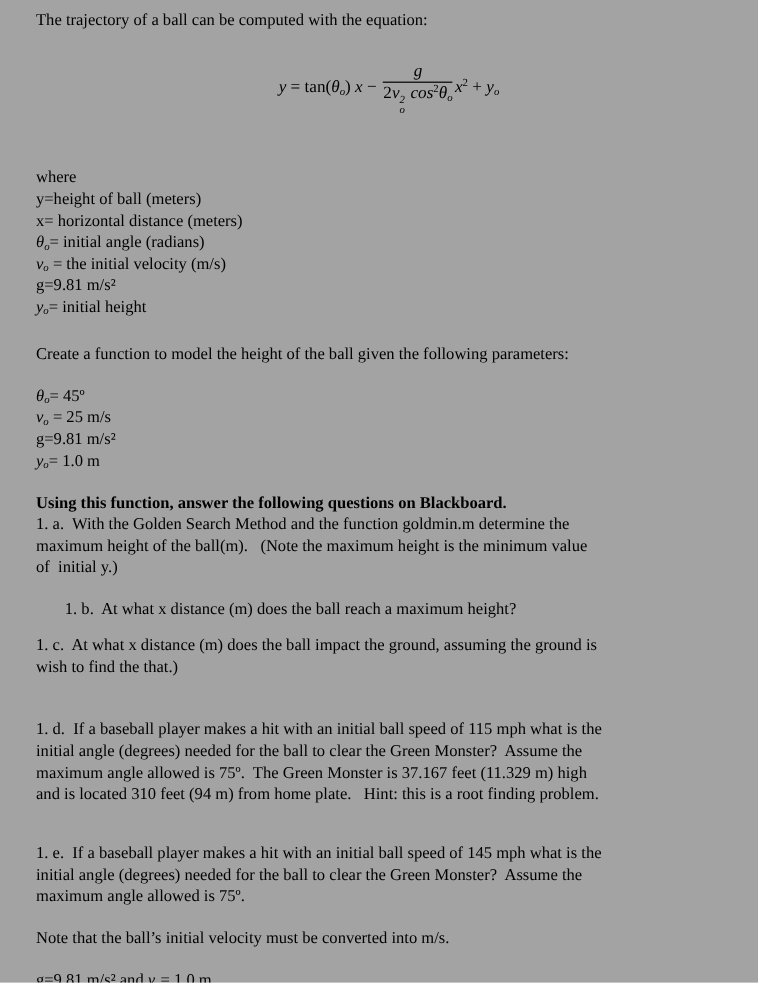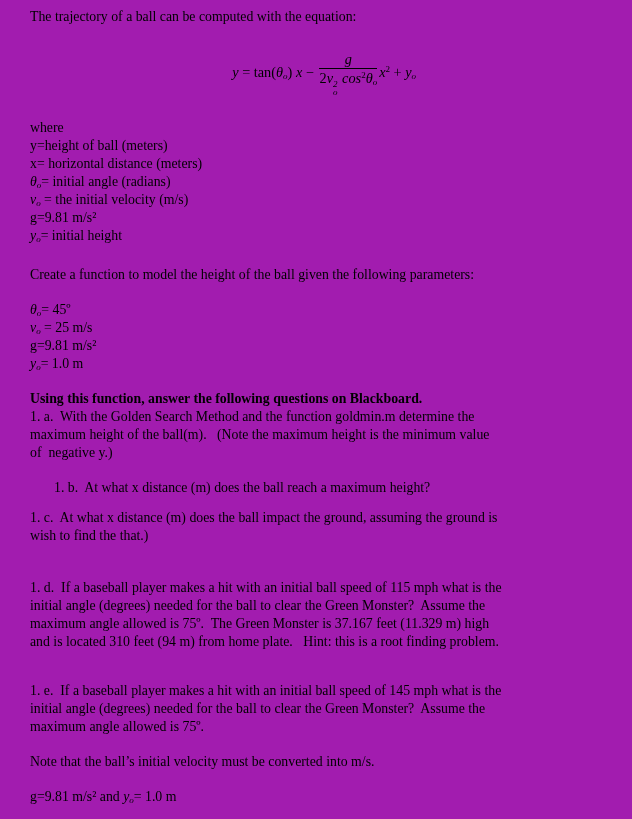--- a/index.html
+++ b/index.html
@@ -2,21 +2,21 @@
 <html><head>
 <meta charset="utf-8">
 <style>
   html, body { margin: 0; padding: 0; background: #ffffff; }
   .page {
     position: relative;
     width: 632px;
     height: 819px;
     box-sizing: border-box;
     padding: 8px 28px 0 30px;
-    background: #a21caf;
+    background: #a3a3a3;
     color: #000000;
     font-family: "Liberation Serif", "DejaVu Serif", serif;
     font-size: 13.8px;
     line-height: 18px;
     overflow: hidden;
   }
   .para { margin: 0; white-space: pre-wrap; }
   .line { white-space: pre-wrap; }
   .it { font-style: italic; }
   .bold { font-weight: bold; }
@@ -53,21 +53,21 @@
     flex-direction: column;
     align-items: flex-start;
     font-size: 9px;
     line-height: 7.5px;
     vertical-align: -4px;
     font-style: italic;
     margin-right: 1px;
   }
 
   
-  .where-block   { margin-top: 5px; }
+  .where-block   { margin-top: 26px; }
   .create-para   { margin-top: 21px; }
   .params-block  { margin-top: 17px; }
   .heading-para  { margin-top: 17px; font-family: Liberation Serif, serif; }
   .q1b-para      { margin-top: 17px; margin-left: 24px; }
   .q1c-para      { margin-top: 12px; }
   .q1d-para      { margin-top: 34px; }
   .q1e-para      { margin-top: 31px; }
   .note-para     { margin-top: 17px; }
   .assume-block  { margin-top: 17px; }
 </style>
@@ -99,21 +99,21 @@
     <div class="line"><i class="it">v</i><sub class="it">o</sub><span> = 25 m/s</span></div>
     <div class="line">g=9.81 m/s²</div>
     <div class="line"><i class="it">y</i><sub class="it">o</sub><span>= 1.0 m</span></div>
   </div>
 
   <p class="para heading-para bold">Using this function, answer the following questions on Blackboard.</p>
 
   <div>
     <div class="line">1. a.  With the Golden Search Method and the function goldmin.m determine the</div>
     <div class="line">maximum height of the ball(m).   (Note the maximum height is the minimum value</div>
-    <div class="line">of  negative y.)</div>
+    <div class="line">of  initial y.)</div>
   </div>
 
   <div class="q1b-para">
     <div class="line">1. b.  At what x distance (m) does the ball reach a maximum height?</div>
   </div>
 
   <div class="q1c-para">
     <div class="line">1. c.  At what x distance (m) does the ball impact the ground, assuming the ground is</div>
     <div class="line">wish to find the that.)</div>
   </div>

